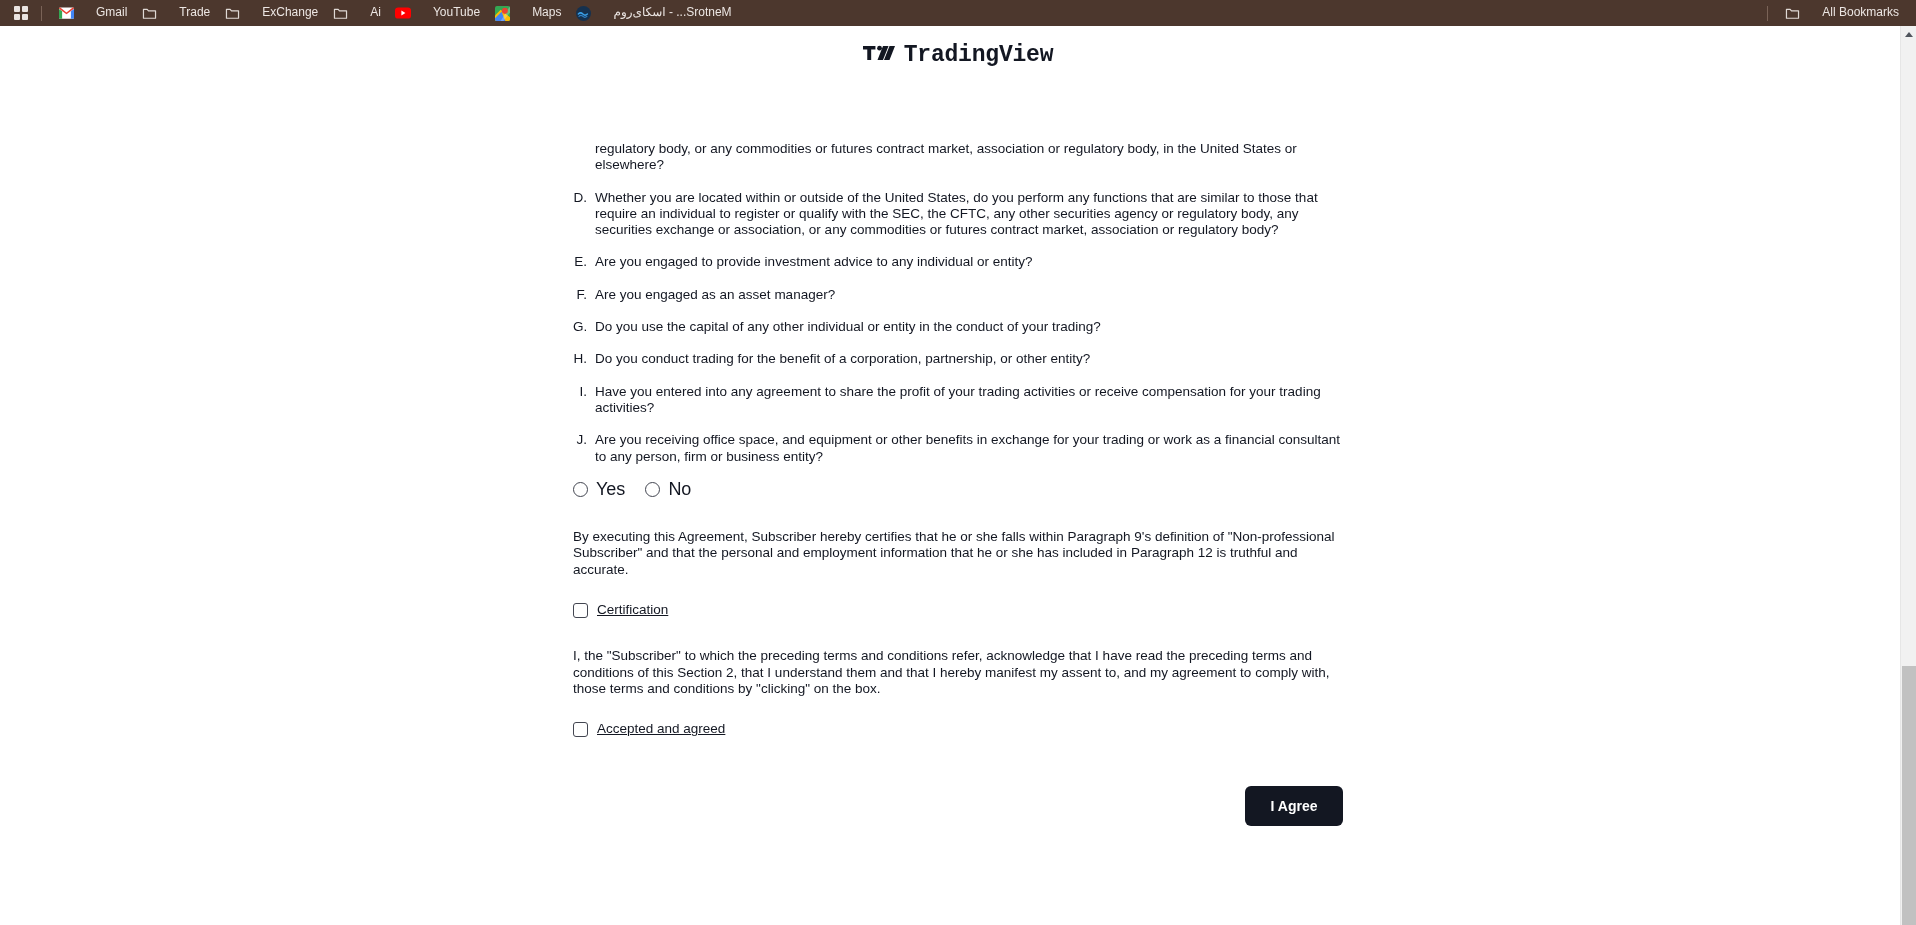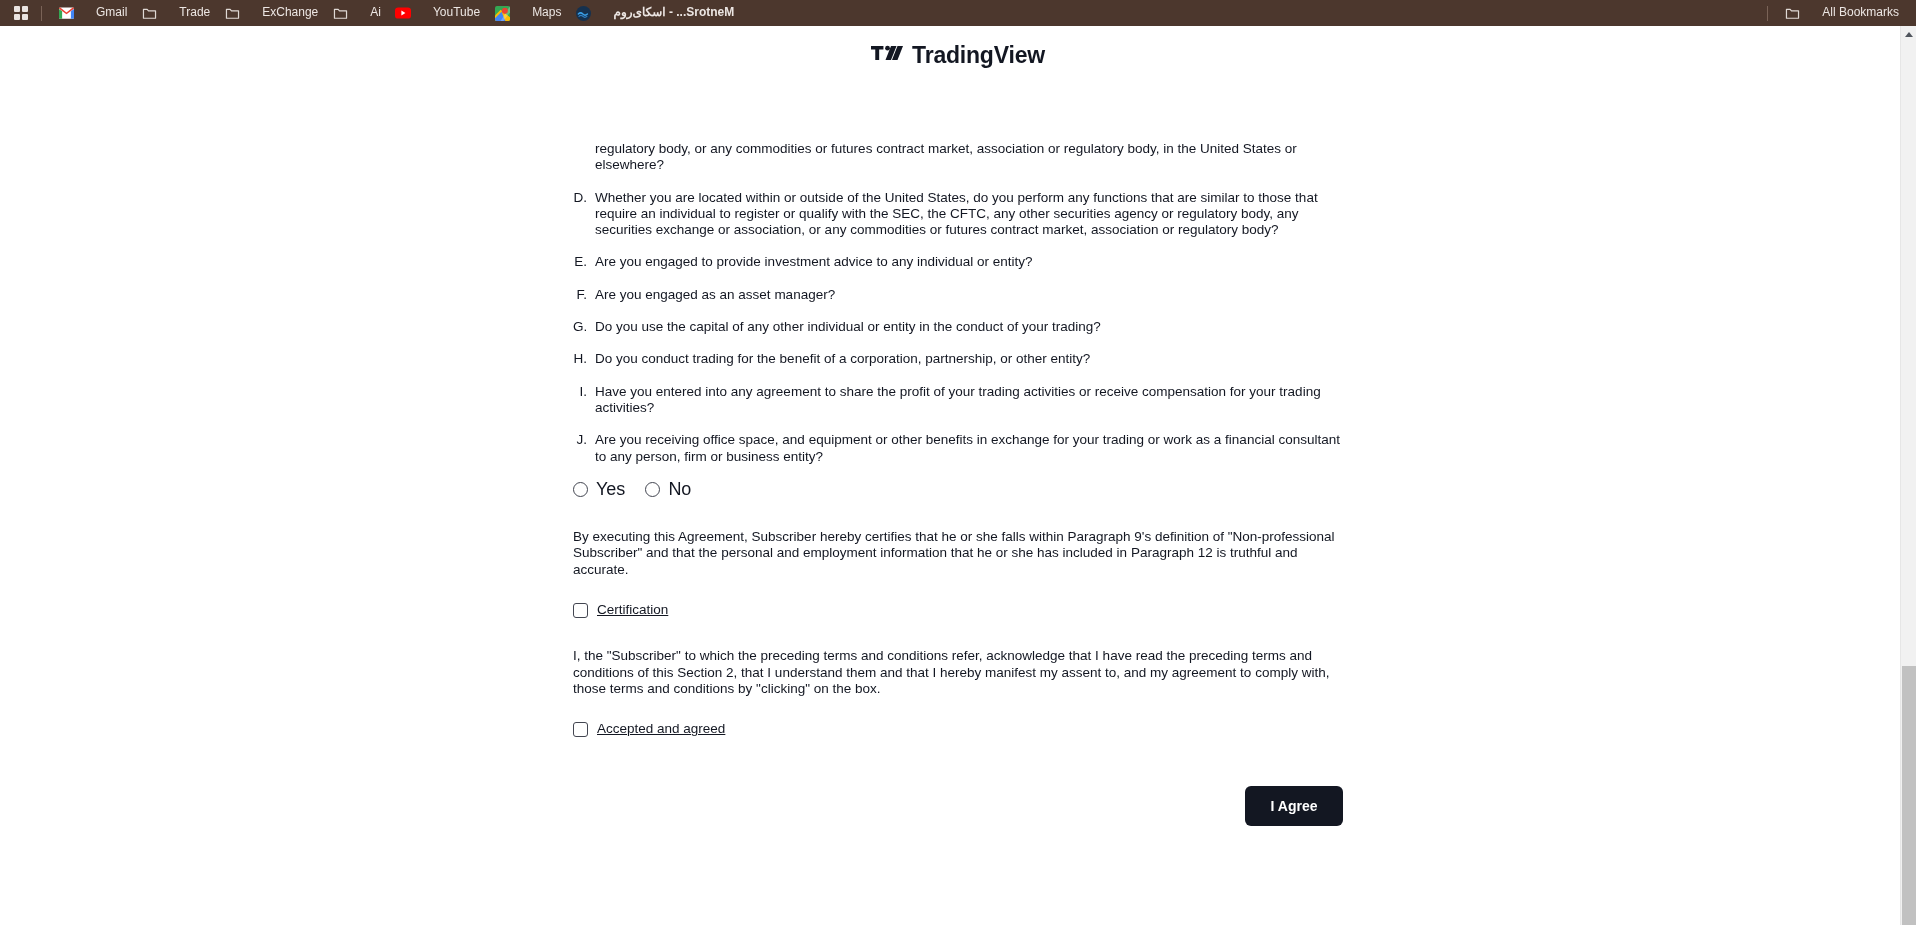--- a/index.html
+++ b/index.html
@@ -64,21 +64,21 @@
     width: 16px; height: 16px;
     flex: none;
     display: flex; align-items: center; justify-content: center;
     position: relative;
   }
   .bm-right {
     margin-left: auto;
     display: flex; align-items: center;
     flex: none;
   }
-  .bm-label-rtl { direction: rtl; unicode-bidi: bidi-override; font-weight: bold; }
+  .bm-label-rtl { direction: rtl; unicode-bidi: bidi-override; }
 
   
   .folder-ico svg { display: block; }
 
   
   #page {
     position: absolute;
     top: 26px; left: 0;
     width: 1916px;
     height: 899px;
@@ -93,21 +93,21 @@
     align-items: center;
     justify-content: center;
   }
   #tv-logo {
     display: flex;
     align-items: center;
     gap: 9px;
   }
   #tv-logo .mark { display: block; }
   #tv-logo .word {
-    font-family: Liberation Sans, sans-serif;
+    font-family: Liberation Mono, monospace;
     font-size: 23px;
     font-weight: bold;
     color: #131722;
     letter-spacing: -0.2px;
   }
 
   
   #agreement-scroll {
     position: absolute;
     top: 58px; left: 0;

